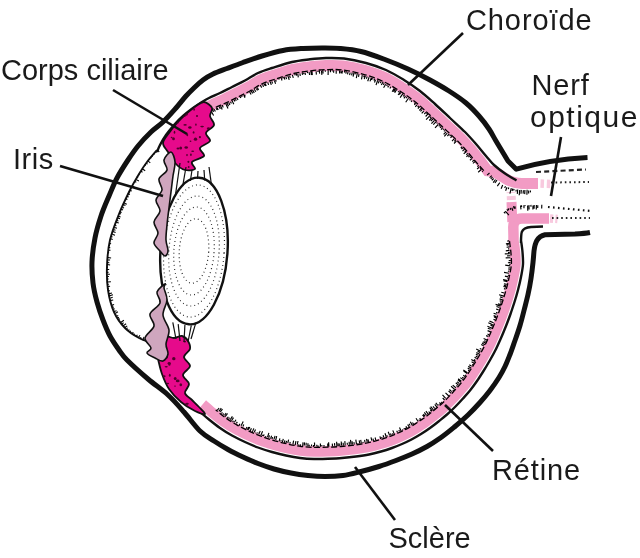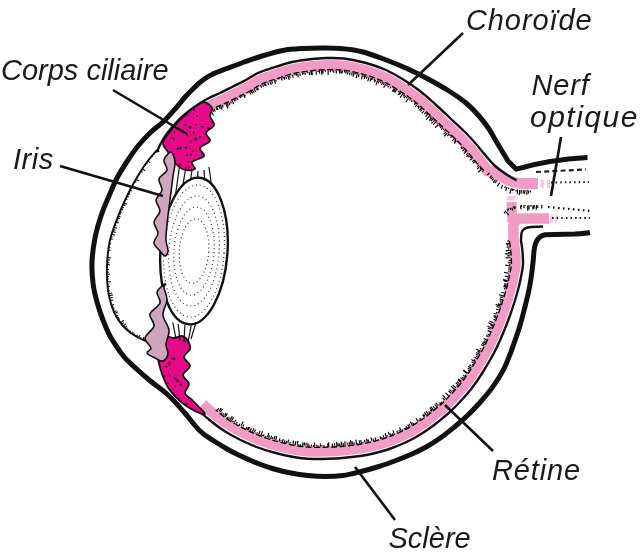--- a/index.html
+++ b/index.html
@@ -1,15 +1,15 @@
 <!DOCTYPE html>
 <html><head><meta charset="utf-8">
 <style>
 html,body{margin:0;padding:0;background:#fff;}
-#wrap{position:relative;width:640px;height:558px;overflow:hidden;font-style:italic;}
+#wrap{position:relative;width:640px;height:558px;overflow:hidden;}
 </style></head>
 <body>
 <div id="wrap">
 <svg width="640" height="558" viewBox="0 0 640 558">
 <rect width="640" height="558" fill="#ffffff"></rect>
 <path d="M538,183.5 L522,183.5 C513,183.5 508,180.5 503,177 C498.5,173.8 493,171.2 487.6,170.7 L479.6,160.0 C478.0,158.1 473.4,152.3 470.0,148.5 C466.6,144.6 463.6,141.1 459.4,137.0 C455.2,132.8 449.8,128.0 444.9,123.5 C440.1,119.1 435.4,114.4 430.6,110.0 C425.8,105.7 421.2,101.3 416.2,97.5 C411.2,93.6 406.3,90.2 400.9,86.8 C395.4,83.4 389.7,79.8 383.6,77.1 C377.5,74.3 371.1,72.2 364.3,70.3 C357.6,68.5 349.6,66.8 343.1,66.0 C336.7,65.1 331.3,65.4 325.8,65.5 C320.4,65.6 315.9,66.1 310.4,66.8 C305.0,67.4 299.2,68.0 293.1,69.4 C287.0,70.8 279.3,73.5 273.9,75.3 C268.4,77.0 264.7,78.1 260.4,80.1 C256.1,82.1 252.1,85.1 247.9,87.4 C243.8,89.7 239.4,91.7 235.4,93.7 C231.4,95.7 227.6,97.7 223.9,99.4 C220.2,101.2 216.2,102.7 213.3,104.2 C210.4,105.6 207.6,107.3 206.5,108.0" fill="none" stroke="#F29BC4" stroke-width="11"></path>
 <path d="M540.5,183.5 L553,184" fill="none" stroke="#F8C9DE" stroke-width="8.5" stroke-dasharray="3.5 2.8"></path>
 <path d="M549,218.5 L522,218.5 Q513.5,218.5 513.3,227 L513.5,236 L513.5,240.7 C513.8,242.7 514.7,248.4 515.0,252.3 C515.3,256.1 515.7,259.8 515.5,263.8 C515.3,267.8 514.3,272.2 513.5,276.3 C512.7,280.5 511.6,284.8 510.6,288.9 C509.5,292.9 508.4,296.5 507.2,300.4 C506.0,304.2 504.7,308.1 503.3,311.9 C501.9,315.8 500.5,319.6 498.9,323.5 C497.4,327.3 495.8,331.2 494.1,335.0 C492.4,338.8 490.7,342.9 488.8,346.5 C487.0,350.2 485.0,353.8 483.1,357.1 C481.2,360.5 479.3,363.5 477.3,366.8 C475.3,370.0 473.2,373.3 471.1,376.4 C468.9,379.5 466.7,382.7 464.4,385.5 C462.0,388.4 459.6,391.1 457.2,393.7 C454.8,396.4 452.4,399.0 450.0,401.4 C447.5,403.9 444.9,406.4 442.3,408.7 C439.6,411.0 436.8,413.3 434.1,415.4 C431.4,417.6 428.7,419.7 425.9,421.7 C423.1,423.7 420.2,425.6 417.3,427.5 C414.3,429.3 411.2,431.2 408.1,432.8 C405.1,434.4 402.1,435.8 399.0,437.1 C395.9,438.5 392.7,439.8 389.4,441.0 C386.0,442.2 382.5,443.3 378.8,444.3 C375.1,445.4 371.2,446.4 367.2,447.2 C363.2,448.0 359.0,448.6 354.7,449.1 C350.4,449.7 345.7,450.2 341.2,450.5 C336.7,450.9 332.2,451.1 327.7,451.3 C323.2,451.5 318.8,451.6 314.3,451.5 C309.8,451.4 305.3,451.1 300.8,450.5 C296.3,450.0 291.8,449.1 287.3,448.1 C282.8,447.1 278.3,446.0 273.9,444.7 C269.4,443.4 264.7,442.0 260.4,440.4 C256.1,438.8 252.0,437.0 247.9,435.1 C243.7,433.1 239.4,431.1 235.4,428.8 C231.4,426.6 227.5,424.1 223.9,421.6 C220.2,419.0 216.8,416.3 213.3,413.4 C209.8,410.5 204.5,405.7 202.7,404.2" fill="none" stroke="#F29BC4" stroke-width="10.5"></path>
 <path d="M550,218.5 L557.5,219" fill="none" stroke="#F8C9DE" stroke-width="8.5" stroke-dasharray="3.2 2.2"></path>
 <path d="M512.3,222 L511.5,202" fill="none" stroke="#F29BC4" stroke-width="10"></path>

